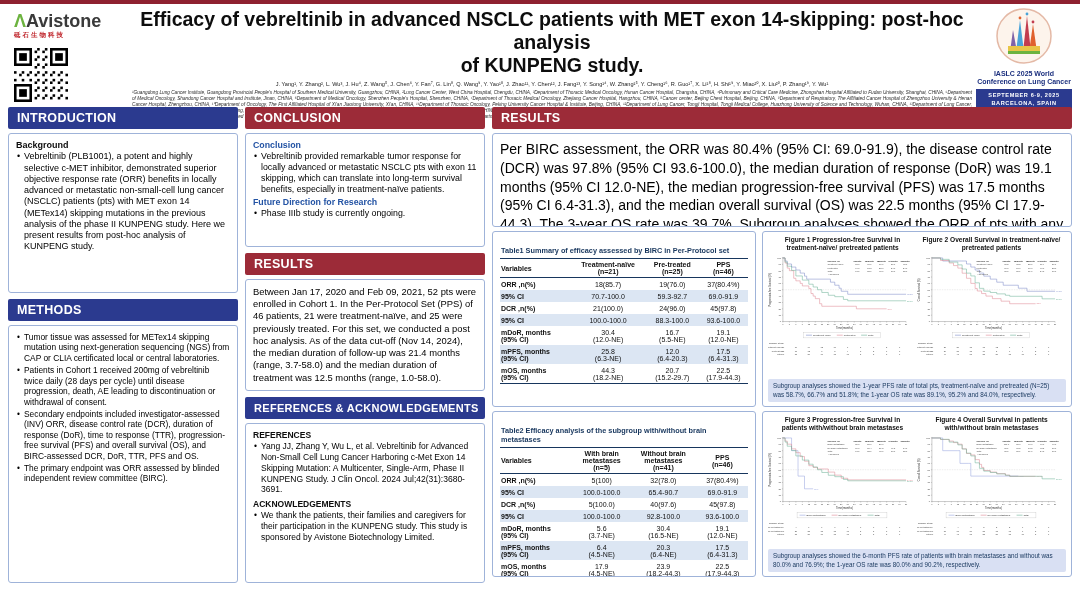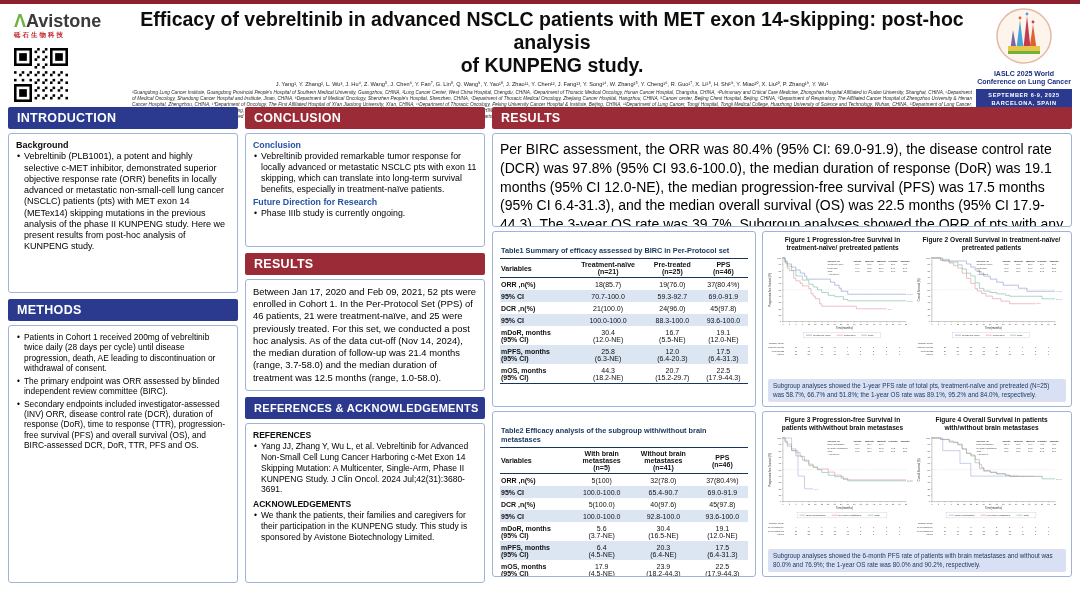--- a/index.html
+++ b/index.html
@@ -196,23 +196,24 @@
     <div class="bar bar-blue">INTRODUCTION</div>
     <div class="panel" id="intro-box">
       <div class="subhead">Background</div>
       <ul>
           <li>Vebreltinib (PLB1001), a potent and highly selective c-MET inhibitor, demonstrated superior objective response rate (ORR) benefits in locally advanced or metastatic non-small-cell lung cancer (NSCLC) patients (pts) with MET exon 14 (METex14) skipping mutations in the previous analysis of the phase II KUNPENG study. Here we present results from post-hoc analysis of KUNPENG study.</li>
         </ul>
     </div>
     <div class="bar bar-blue">METHODS</div>
     <div class="panel" id="methods-box">
       <ul>
+          <li>Tumor tissue was assessed for METex14 skipping mutation using next-generation sequencing (NGS) from CAP or CLIA certificated local or central laboratories.</li>
           <li>Patients in Cohort 1 received 200mg of vebreltinib twice daily (28 days per cycle) until disease progression, death, AE leading to discontinuation or withdrawal of consent.</li>
+          <li>Secondary endpoints included investigator-assessed (INV) ORR, disease control rate (DCR), duration of response (DoR), time to response (TTR), progression-free survival (PFS) and overall survival (OS), and BIRC-assessed DCR, DoR, TTR, PFS and OS.</li>
           <li>The primary endpoint was ORR assessed by blinded independent review committee (BIRC).</li>
-          <li>Secondary endpoints included investigator-assessed (INV) ORR, disease control rate (DCR), duration of response (DoR), time to response (TTR), progression-free survival (PFS) and overall survival (OS), and BIRC-assessed DCR, DoR, TTR, PFS and OS.</li>
         </ul>
     </div>
   </div>
 
   <div class="col" id="col-mid">
     <div class="bar bar-red">CONCLUSION</div>
     <div class="panel" id="conclusion-box">
       <div class="subhead-blue">Conclusion</div>
       <ul>
           <li>Vebreltinib provided remarkable tumor response for locally advanced or metastatic NSCLC pts with exon 11 skipping, which can translate into long-term survival benefits, especially in treatment-naïve patients.</li>

